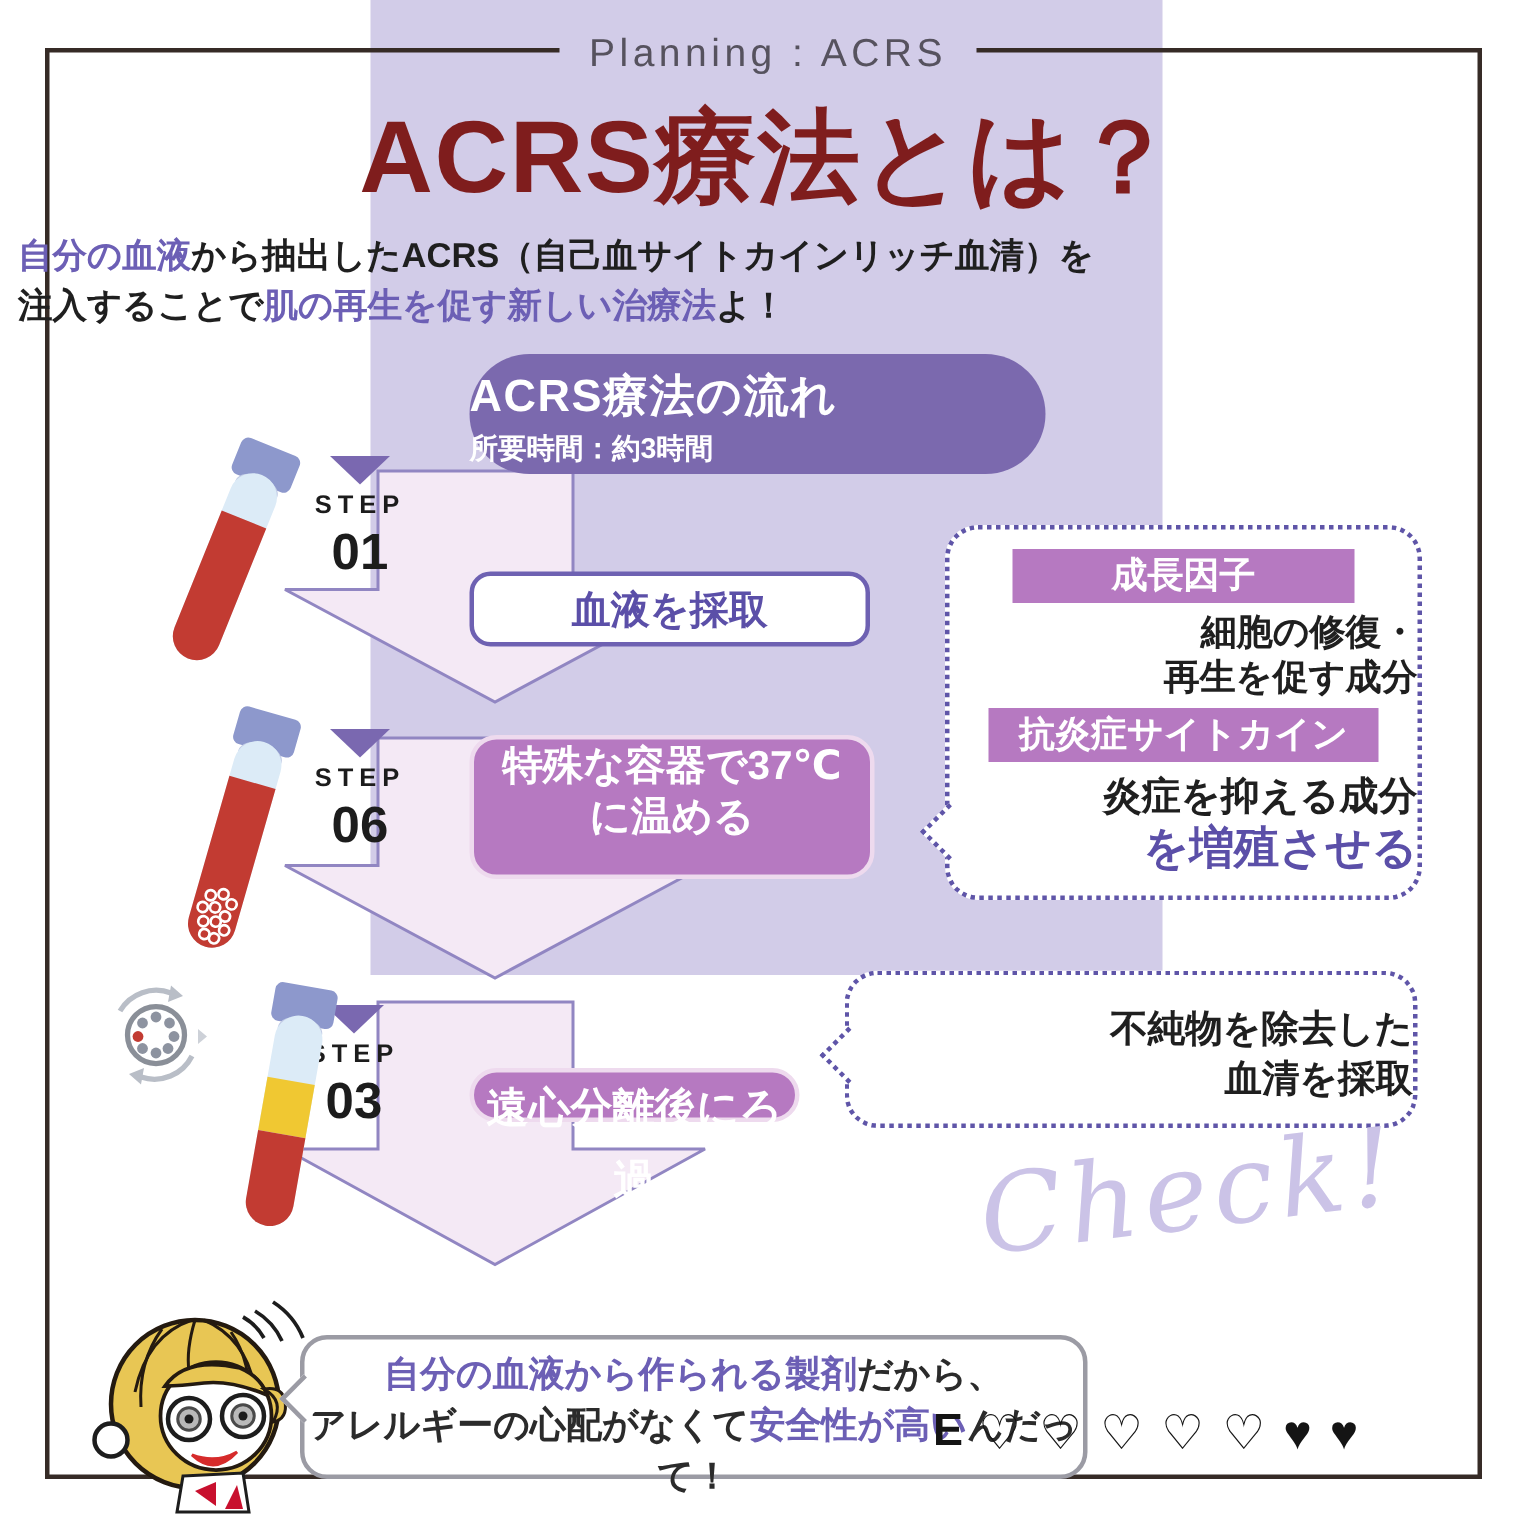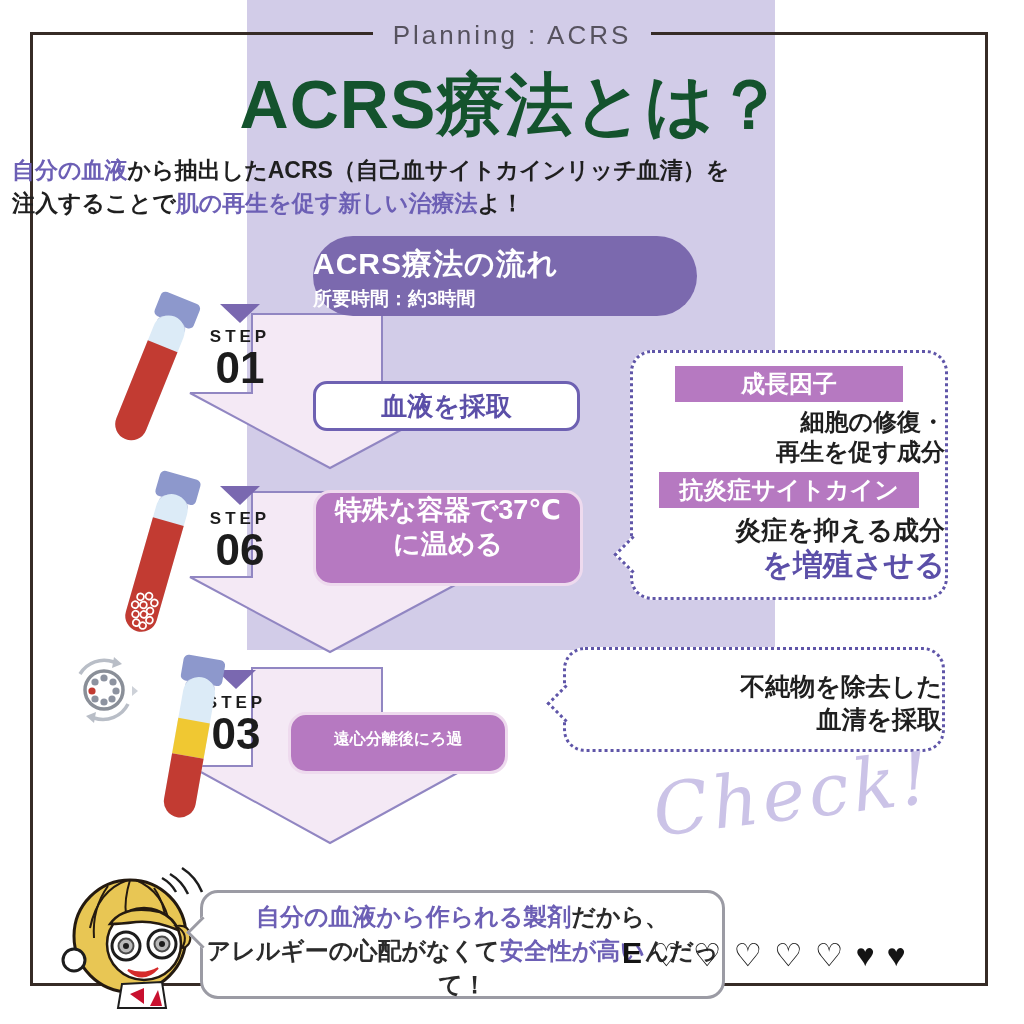--- a/index.html
+++ b/index.html
@@ -11,46 +11,46 @@
   .band{left:247px;top:0;width:528px;height:650px;background:#d2cce8;}
 
   
   .frame{left:30px;top:32px;width:958px;height:954px;border:3px solid #362b26;box-sizing:border-box;}
 
   .planning{top:20px;left:0;width:1024px;text-align:center;pointer-events:none;}
   .planning span{display:inline-block;background:#d2cce8;padding:0 20px;color:#56525e;
                  font-size:26px;letter-spacing:3px;font-weight:500;}
 
   .title{top:60px;left:0;width:1024px;margin:0;text-align:center;font-size:68px;font-weight:800;
-         color:#14532d;letter-spacing:1px;}
+         color:#7f1d1d;letter-spacing:1px;}
 
   .subtitle{top:154px;left:12px;width:1024px;text-align:left;font-size:23px;font-weight:700;
             line-height:33px;color:#1f1f1f;}
   .purple{color:#6c5fb5;}
 
   .pill{left:313px;top:236px;width:384px;height:80px;border-radius:42px;background:#7b69ae;
         text-align:left;color:#ffffff;}
   .pill-title{margin-top:8px;font-size:30px;font-weight:800;letter-spacing:1px;}
   .pill-sub{font-size:19px;font-weight:700;margin-top:1px;}
 
   .arrows{left:0;top:0;width:1024px;height:1024px;pointer-events:none;}
 
   .step{width:80px;text-align:center;}
   .step .tri{width:0;height:0;margin:0 auto;border-left:20px solid transparent;
              border-right:20px solid transparent;border-top:19px solid #7a68b0;}
   .step-word{font-size:17px;font-weight:800;letter-spacing:4px;color:#1c1c1c;margin-top:4px;}
-  .step-num{font-size:44px;font-weight:800;color:#1c1c1c;line-height:42px;}
+  .step-num{font-size:34px;font-weight:800;color:#1c1c1c;line-height:42px;}
   #step1{left:200px;top:304px;} #step2{left:200px;top:486px;} #step3{left:196px;top:670px;}
 
   .box{box-sizing:border-box;text-align:center;font-weight:800;}
   .box.outline{background:#ffffff;border:3px solid #6e61b2;border-radius:14px;color:#5b4fa8;}
   .box.filled{background:#b679c1;border:3px solid #eedaee;border-radius:18px;color:#ffffff;}
   #box1{left:313px;top:342px;width:267px;height:50px;font-size:26px;line-height:44px;margin-top:39px;}
   #box2{left:313px;top:490px;width:270px;height:96px;font-size:27px;line-height:34px;}
-  #box3{left:288px;top:712px;width:220px;height:62px;font-size:16px;line-height:48px;}
+  #box3{left:313px;top:712px;width:220px;height:36px;font-size:28px;line-height:48px;}
   #box4{left:280px;top:828px;width:340px;height:50px;font-size:27px;line-height:44px;}
 
   .bubble{background:#ffffff;border:3px dotted #5f55a8;border-radius:22px;box-sizing:border-box;}
   #bubble1{left:630px;top:350px;width:318px;height:250px;}
   #bubble2{left:563px;top:647px;width:382px;height:105px;}
   .bubble .tail{position:absolute;width:24px;height:24px;background:#ffffff;
                 border-left:3px dotted #5f55a8;border-bottom:3px dotted #5f55a8;
                 transform:rotate(45deg);}
   #bubble1 .tail{left:-14px;top:188px;}
   #bubble2 .tail{left:-14px;top:40px;}
@@ -60,21 +60,21 @@
   .bubble-text{position:absolute;width:100%;text-align:right;color:#1f1f1f;font-weight:800;}
   #b1text1{top:54px;font-size:24px;line-height:30px;}
   #b1text2{top:160px;font-size:26px;}
   #b1text3{top:192px;font-size:30px;color:#5b4fa8;}
   #b2text{top:20px;font-size:25px;line-height:33px;}
 
   .check{left:628px;top:752px;width:330px;text-align:center;transform:rotate(-7deg);
          font-family:"DejaVu Serif","Liberation Serif",serif;font-style:italic;
          font-size:72px;color:#cbc3e7;letter-spacing:4px;pointer-events:none;}
 
-  .speech{left:200px;top:890px;width:525px;height:109px;background:#ffffff;border:3px solid #9b9ba4;
+  .speech{left:200px;top:890px;width:525px;height:96px;background:#ffffff;border:3px solid #9b9ba4;
           border-radius:18px;box-sizing:border-box;text-align:center;font-size:24px;font-weight:800;
           line-height:34px;color:#2b2b2b;padding-top:7px;}
   .speech .tail{position:absolute;left:-12px;top:28px;width:20px;height:20px;background:#ffffff;
                 border-left:3px solid #9b9ba4;border-bottom:3px solid #9b9ba4;transform:rotate(45deg);}
 
   .footer-hearts{left:622px;top:936px;width:360px;font-size:32px;color:#141414;font-weight:800;}
   .footer-hearts .pgletter{font-size:30px;margin-right:10px;vertical-align:3px;}
   .footer-hearts .hearts{letter-spacing:12px;}
 </style>
 </head>

